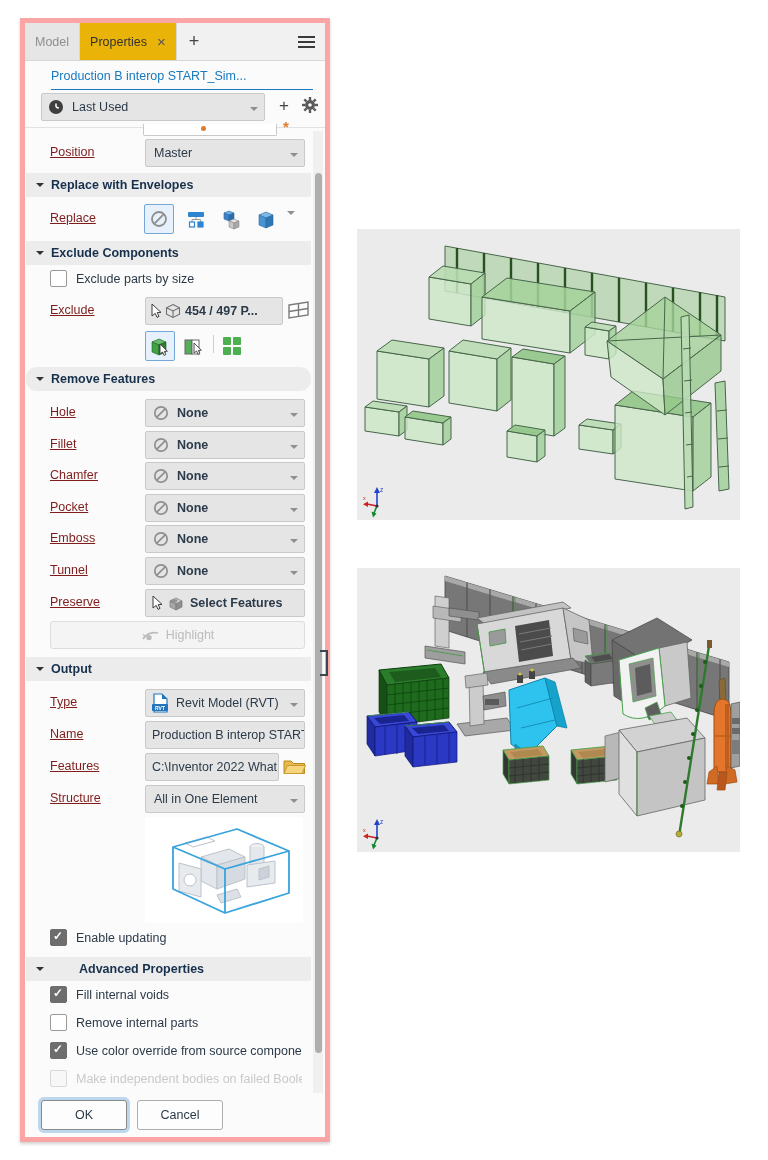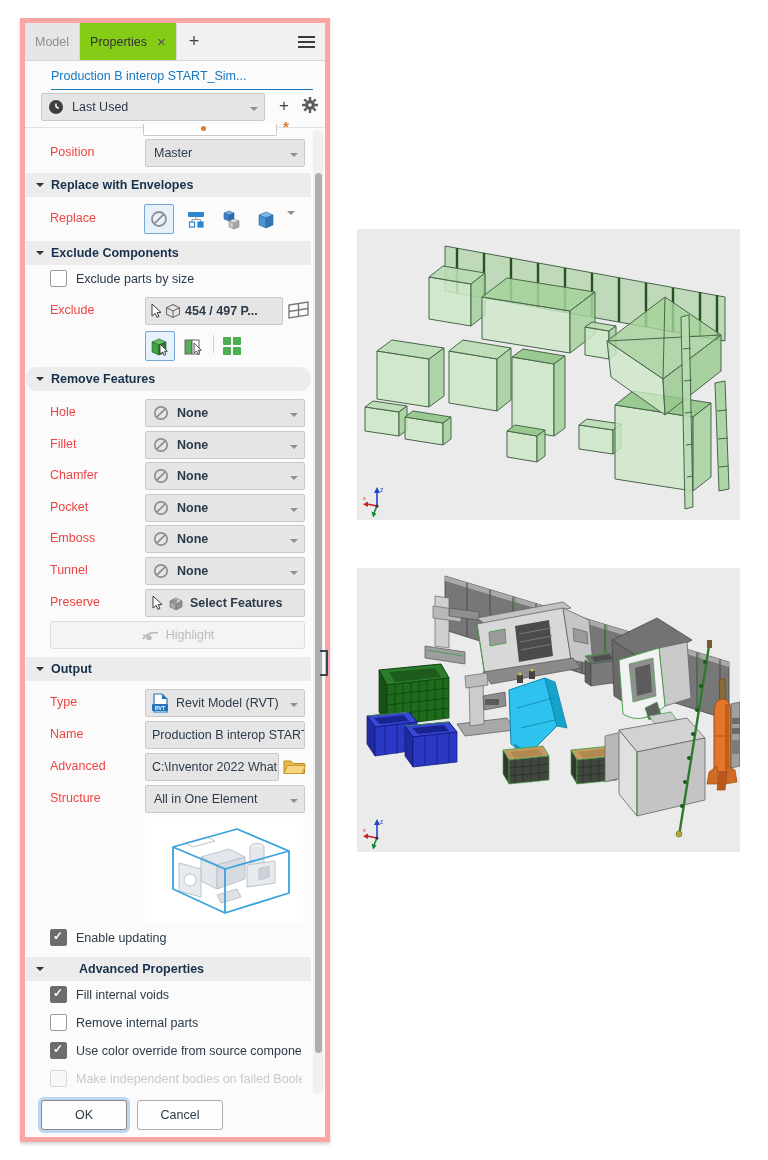--- a/index.html
+++ b/index.html
@@ -6,32 +6,32 @@
   body{width:768px;height:1160px;position:relative;font-family:"Liberation Sans",sans-serif;
        -webkit-font-smoothing:antialiased;color:#2b3a49;}
   .abs{position:absolute;}
   
   #panel{position:absolute;left:20px;top:18px;width:300px;height:1114px;background:#fbfbfb;
          border:5px solid #fca5a5;box-shadow:0 2px 3px rgba(0,0,0,.18);font-size:12.5px;}
   #tabbar{position:absolute;left:0;top:0;width:100%;height:37px;background:#f1f1f1;
           border-bottom:1px solid #d8d8d8;display:flex;align-items:stretch;}
   .tab{display:flex;align-items:center;padding:0 10px;border-right:1px solid #d8d8d8;}
   .tab.inactive{background:#e6e6e6;color:#8f8f8f;}
-  .tab.active{background:#84cc16;color:#333;}
+  .tab.active{background:#eab308;color:#333;}
   .tab .close{margin-left:10px;color:#555;font-size:15px;line-height:1;cursor:default;}
   .newtab{display:flex;align-items:center;padding:0 12px;font-size:18px;color:#444;}
   #burger{margin-left:auto;align-self:center;margin-right:10px;width:17px;}
   #burger div{height:2px;background:#3a3a3a;margin:3px 0;}
   #doclink{position:absolute;left:26px;right:12px;top:46px;height:20px;color:#1879bf;
            border-bottom:1px solid #1879bf;white-space:nowrap;overflow:hidden;}
   .field{position:absolute;background:#e5e5e5;border:1px solid #c9c9c9;border-radius:2px;
          display:flex;align-items:center;overflow:hidden;white-space:nowrap;}
   .caret{width:0;height:0;border:4px solid transparent;border-top-color:#8f8f8f;
          margin-left:auto;margin-right:6px;margin-top:7px;flex:none;}
-  .lbl{position:absolute;left:25px;height:26px;display:flex;align-items:center;color:#ef4444;}
+  .lbl{position:absolute;left:25px;height:26px;display:flex;align-items:center;color:#7f1d1d;text-decoration:underline;}
   .sechdr{position:absolute;left:1px;width:285px;height:24px;background:#ececec;
           display:flex;align-items:center;font-weight:bold;color:#17304c;}
   .secarrow{width:0;height:0;border:4px solid transparent;border-top-color:#333;
             margin:4px 7px 0 10px;}
   .cb{position:absolute;width:15px;height:15px;border:1px solid #9a9a9a;background:#fff;
       border-radius:2px;}
   .cb.checked{background:#6d6d6d;border-color:#6d6d6d;}
   .cb.checked::after{content:"✓";color:#fff;font-size:12px;font-weight:bold;
       position:absolute;left:2px;top:-1px;}
   .cb.disabled{border-color:#d9d9d9;background:#f7f7f7;}
@@ -295,21 +295,21 @@
       <rect x="1" y="11" width="16" height="7" rx="1" fill="#2374bd"></rect>
       <text x="9" y="16.6" text-anchor="middle" font-size="5" font-weight="bold" fill="#fff" font-family="Liberation Sans, sans-serif">RVT</text>
     </svg>
     <span>Revit Model (RVT)</span>
     <span class="caret"></span>
   </div>
   <div class="lbl" style="top:698px;">Name</div>
   <div class="field" style="left:120px;top:698px;width:158px;height:26px;">
     <span style="margin-left:6px;">Production B interop START_Sim</span>
   </div>
-  <div class="lbl" style="top:730px;">Advanced</div>
+  <div class="lbl" style="top:730px;">Features</div>
   <div class="field" style="left:120px;top:730px;width:132px;height:26px;">
     <span style="margin-left:6px;">C:\Inventor 2022 What</span>
   </div>
   <svg class="abs" style="left:258px;top:734px;" width="23" height="18">
     <path d="M1,4 H8 L10.5,6.5 H21.5 V16.5 H1 Z" fill="#e9b94d" stroke="#b98a1f" stroke-width="1"></path>
     <polygon points="1,16.5 4.5,8.5 22.5,8.5 19,16.5" fill="#f5d67e" stroke="#c79a2c" stroke-width="1"></polygon>
   </svg>
   <div class="lbl" style="top:762px;">Structure</div>
   <div class="field" style="left:120px;top:762px;width:158px;height:26px;">
     <span style="margin-left:8px;">All in One Element</span>

